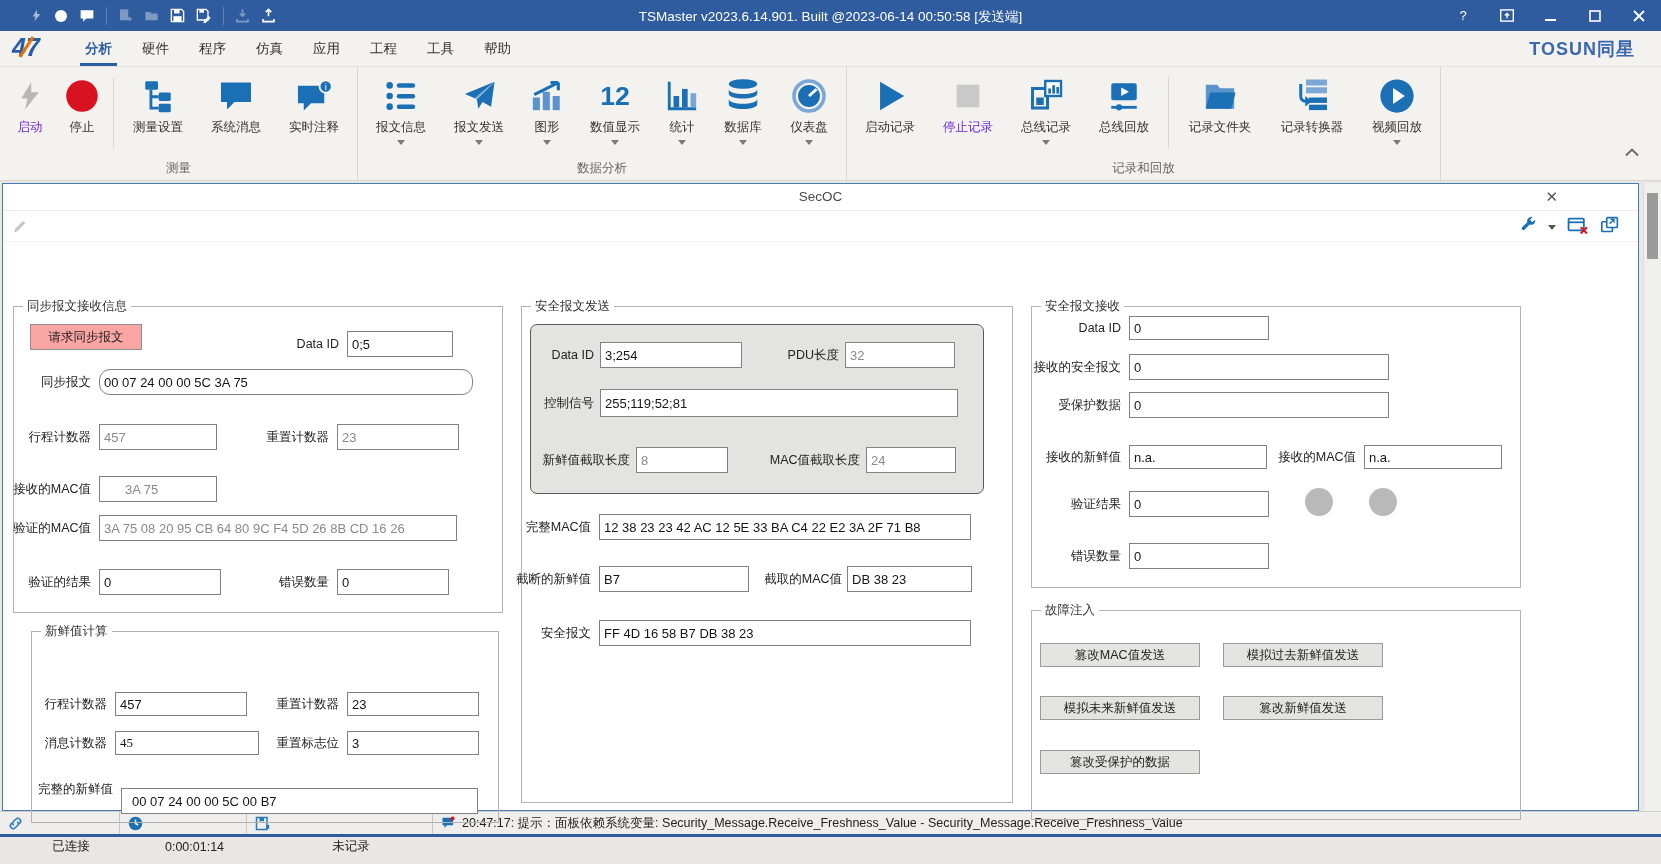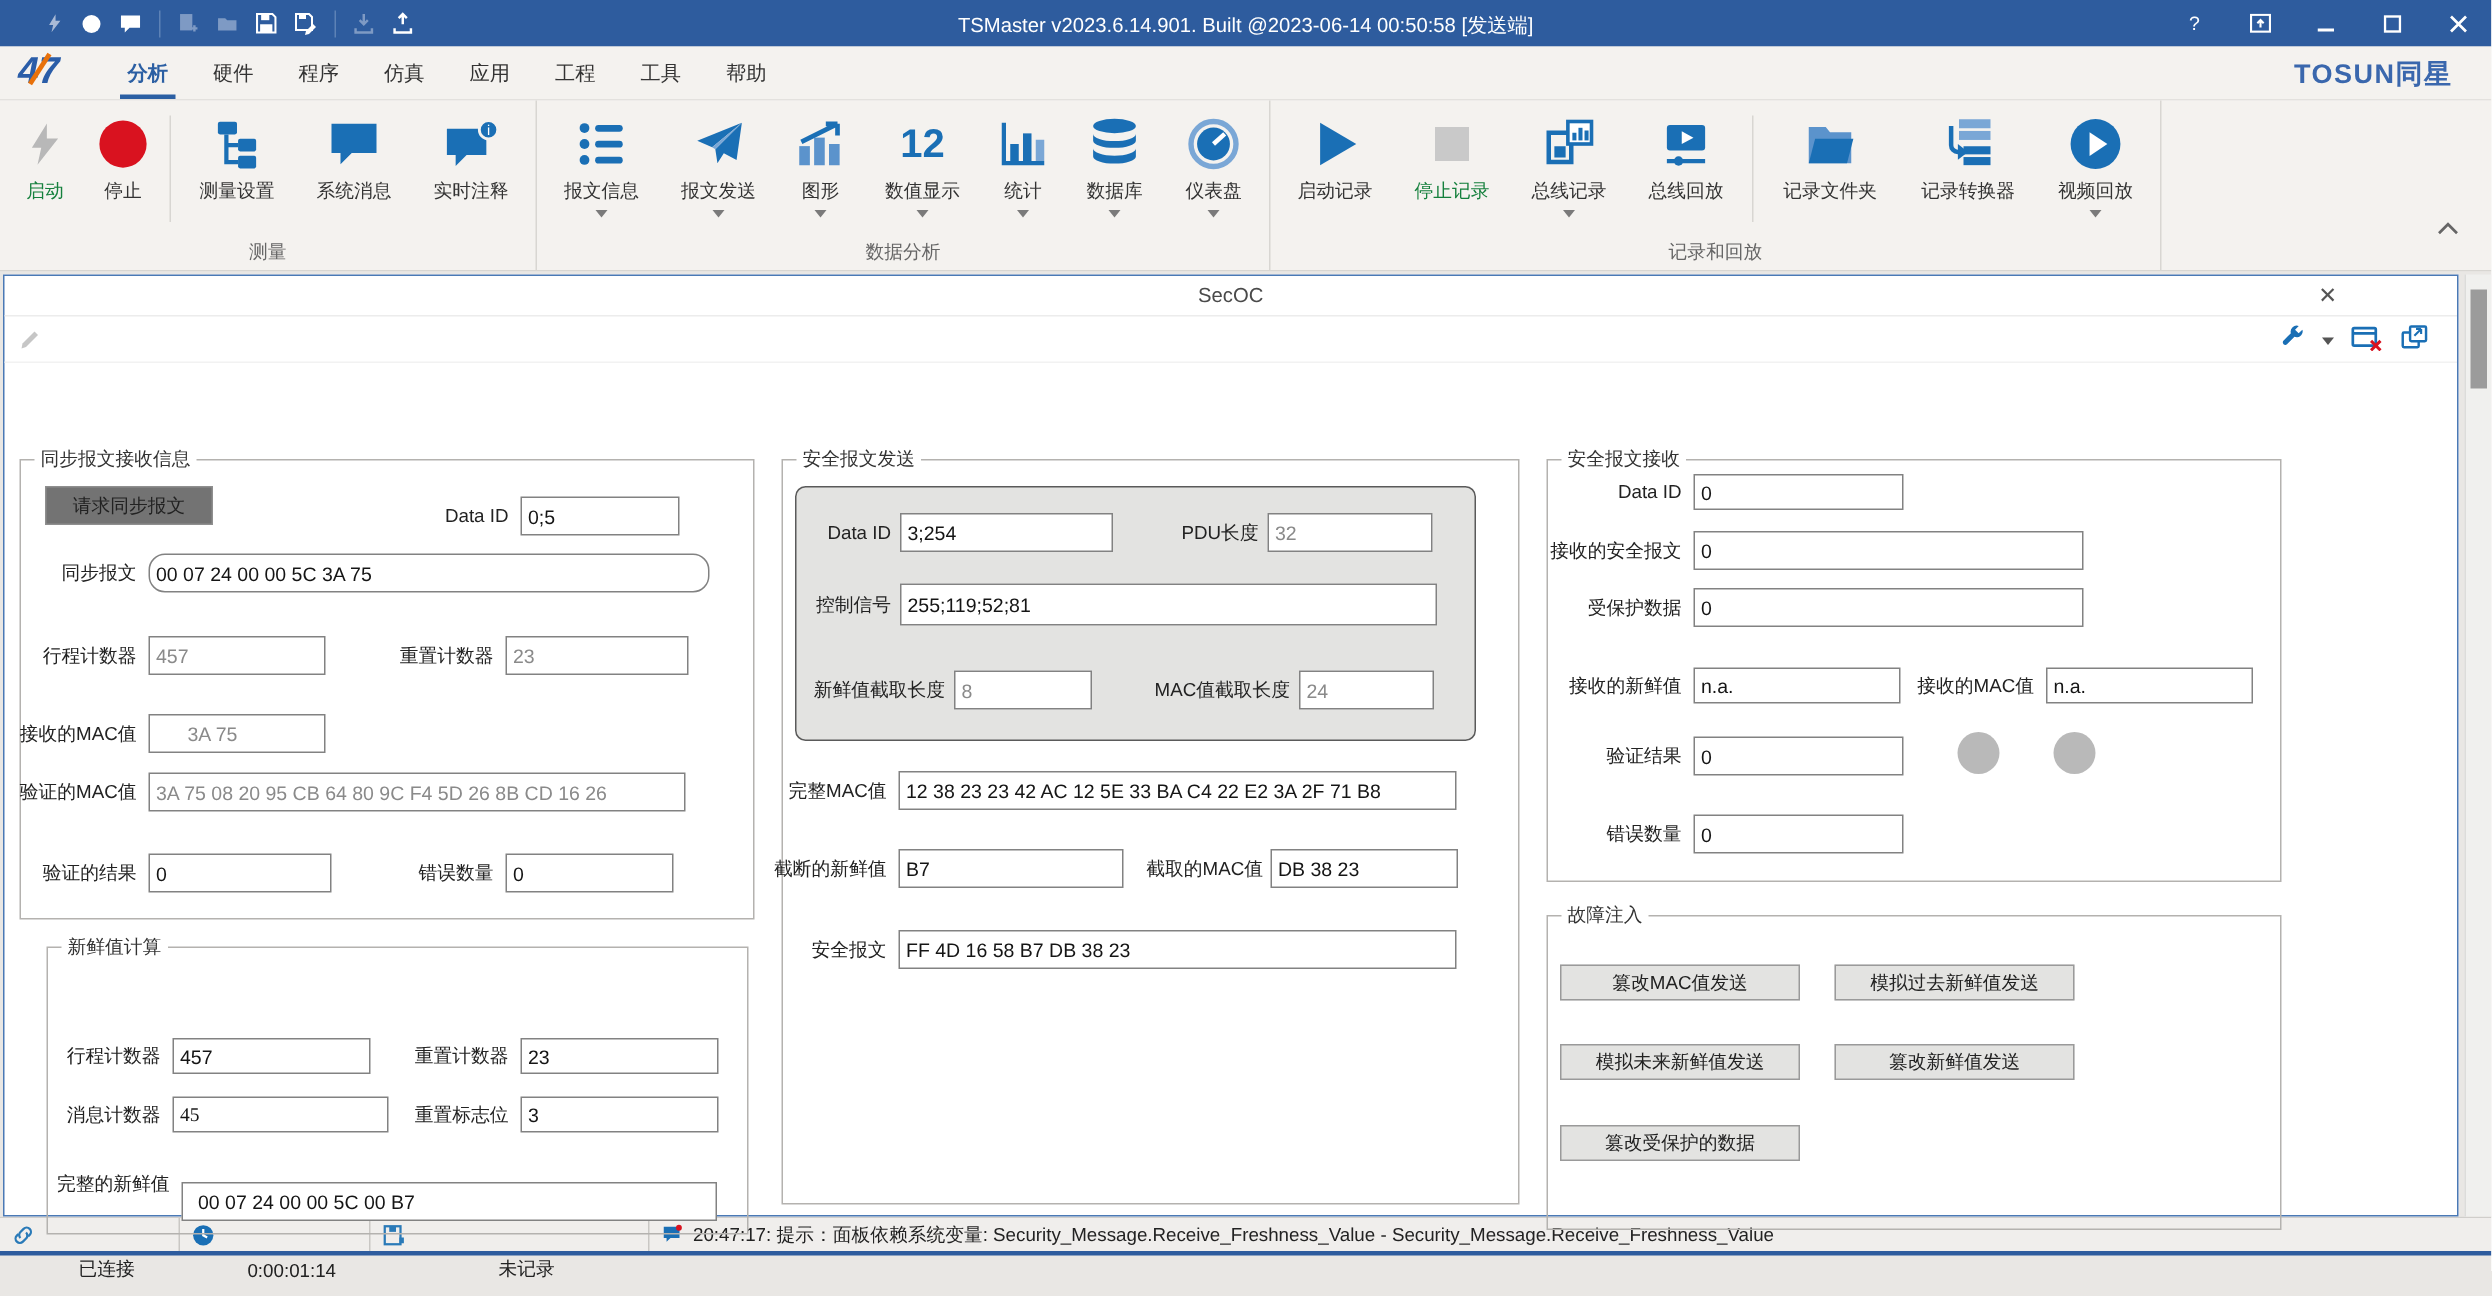--- a/index.html
+++ b/index.html
@@ -19,21 +19,21 @@
   .menu-item{position:relative;height:35px;display:flex;align-items:center;padding:0 15px;font-size:13.5px;color:#333;}
   .menu-item.active{color:#2b5fa3;font-weight:bold;}
   .menu-item.active::after{content:"";position:absolute;left:10px;right:10px;bottom:0;height:3px;background:#2b5fa3;}
   .brand{margin-left:auto;margin-right:26px;font-size:18px;font-weight:bold;color:#3a67ad;letter-spacing:1px;}
   
   .ribbon{position:relative;height:113px;background:#f4f2ef;display:flex;border-bottom:1px solid #d8d6d2;}
   .rgroup{display:flex;flex-direction:column;border-right:1px solid #d8d6d2;}
   .ritems{flex:1;display:flex;align-items:flex-start;padding:6px 4px 0 4px;}
   .rcaption{height:22px;line-height:20px;text-align:center;font-size:12.5px;color:#666;}
   .ritem{display:flex;flex-direction:column;align-items:center;font-size:12.5px;color:#333;cursor:default;}
-  .ritem.disabled{color:#15803d;}
+  .ritem.disabled{color:#6d28d9;}
   .ricon{height:46px;display:flex;align-items:center;justify-content:center;}
   .rlabel{height:17px;line-height:17px;white-space:nowrap;}
   .rcaret{width:0;height:0;border:4px solid transparent;border-top:5px solid #7a7a7a;margin-top:4px;}
   .rsep{width:1px;background:#d8d6d2;align-self:stretch;margin:4px 5px 10px 5px;}
   .ribbon-collapse{position:absolute;right:22px;top:78px;color:#666;font-size:13px;}
   
   .workarea{position:relative;height:630px;background:#e9e7e4;}
   .secoc{position:absolute;left:2px;top:2px;width:1637px;bottom:0;background:#fff;border:1px solid #4a79b5;box-sizing:border-box;}
   .pcaption{position:relative;height:26px;border-bottom:1px solid #ececec;}
   .ptitle{position:absolute;left:0;right:0;top:5px;text-align:center;font-size:13.5px;color:#4a4a4a;}
@@ -41,21 +41,21 @@
   .ptoolbar{position:relative;height:30px;border-bottom:1px solid #f2f2f2;}
   .pencil{position:absolute;left:10px;top:6px;}
   .ptool-right{position:absolute;right:18px;top:5px;display:flex;align-items:center;gap:11px;}
   .smallcaret{width:0;height:0;border:4px solid transparent;border-top:5px solid #555;margin-top:4px;}
   .pcontent{position:absolute;left:0;right:0;top:56px;bottom:0;}
   .groupbox{position:absolute;border:1px solid #b4b2af;box-sizing:border-box;}
   .gcap{position:absolute;top:-9px;left:9px;background:#fff;padding:0 4px;font-size:12.5px;color:#333;white-space:nowrap;}
   .lbl{position:absolute;height:26px;line-height:26px;font-size:12.5px;color:#222;white-space:nowrap;}
   .inp{position:absolute;height:26px;box-sizing:border-box;border:1px solid #828282;background:#fff;color:#151515;font-size:13px;padding:0 4px;font-family:"Liberation Sans",sans-serif;}
   .inp.dim{color:#8a8a8a;}
-  .btn{position:absolute;background:#737373;border:1px solid #8f8f8f;font-size:12.5px;color:#222;font-family:"Liberation Sans",sans-serif;}
+  .btn{position:absolute;background:#fca5a5;border:1px solid #8f8f8f;font-size:12.5px;color:#222;font-family:"Liberation Sans",sans-serif;}
   .fbtn{position:absolute;width:160px;height:24px;background:#e3e3e1;border:1px solid #9a9a9a;font-size:12.5px;color:#222;font-family:"Liberation Sans",sans-serif;}
   .innerpanel{position:absolute;left:8px;top:17px;width:452px;height:168px;background:#e3e3e1;border:1px solid #5a5a5a;border-radius:7px;}
   .led{position:absolute;width:28px;height:28px;border-radius:50%;background:#b9b9b9;}
   
   .vscroll{position:absolute;right:0;top:2px;bottom:0;width:17px;background:#f0f0ee;border-left:1px solid #dcdcda;}
   .vthumb{position:absolute;left:3px;right:3px;top:10px;height:66px;background:#9b9b9b;}
   
   .tabbar{height:28px;background:#eceae7;border-top:1px solid #d8d6d2;display:flex;align-items:flex-end;padding-left:8px;box-sizing:border-box;}
   .tab{height:27px;background:#fff;border:1px solid #c8c6c3;border-bottom:none;display:flex;align-items:center;gap:7px;padding:0 12px;font-size:13px;color:#222;box-sizing:border-box;}
   .plusbtn{margin-left:16px;color:#1fa14b;font-size:21px;font-weight:bold;line-height:26px;}

